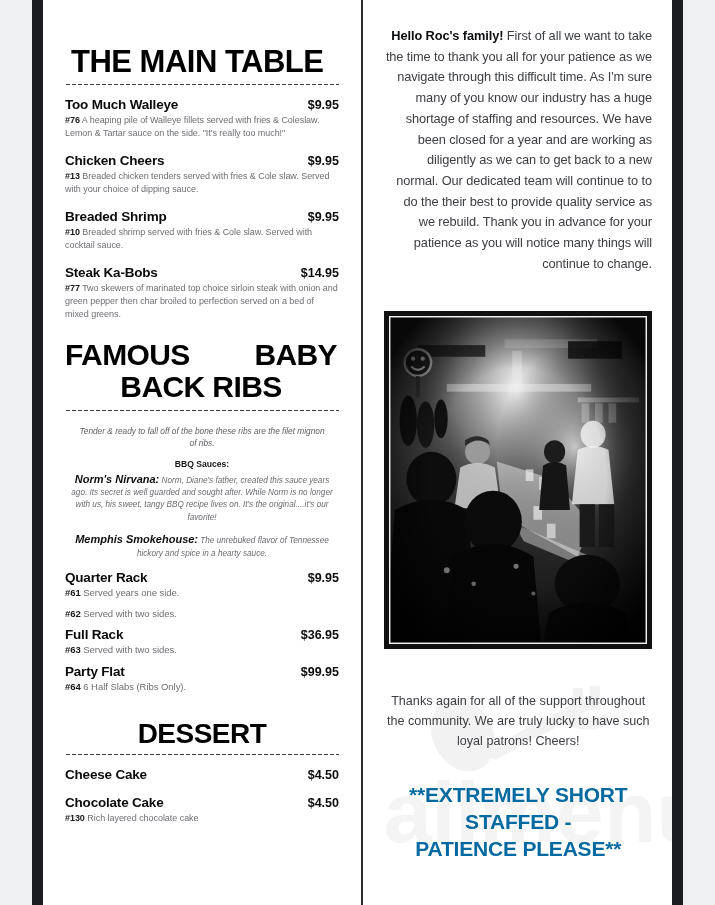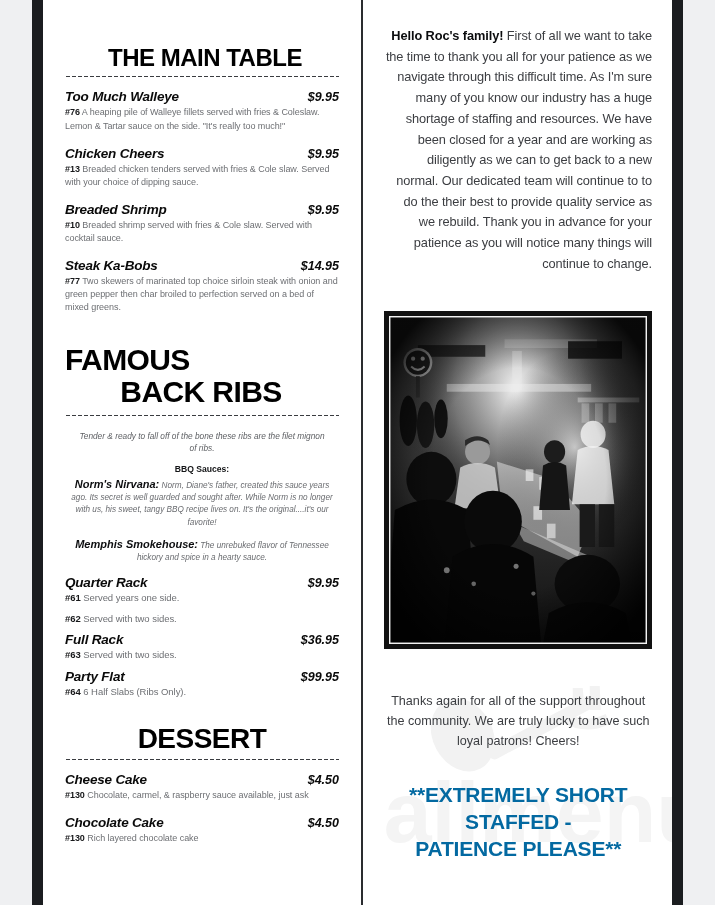--- a/index.html
+++ b/index.html
@@ -57,22 +57,22 @@
   }
 
   
   .sect-head {
     font-weight: bold;
     color: #000;
     letter-spacing: -0.5px;
     line-height: 1.02;
   }
   .sect-head.main-table {
-    font-size: 24px;
-    text-align: center;
+    font-size: 31px;
+    text-align: left;
     padding-left: 6px;
   }
   .sect-head.dessert {
     font-size: 28px;
     text-align: center;
   }
   .ribs-head {
     font-weight: bold;
     color: #000;
     font-size: 30px;
@@ -98,21 +98,20 @@
     background-repeat: repeat-x;
     background-position: 0 center;
   }
 
   
   .item { margin-bottom: 13px; }
   .item-row {
     display: flex;
     justify-content: space-between;
     align-items: baseline;
-    font-style: italic;
   }
   .item-name {
     font-size: 13.5px;
     font-weight: bold;
     color: #0a0a0a;
     letter-spacing: -0.2px;
   }
   .item-price {
     font-size: 12.5px;
     font-weight: bold;
@@ -288,24 +287,25 @@
             <span class="item-name">Steak Ka-Bobs</span>
             <span class="item-price">$14.95</span>
           </div>
           <div class="item-desc">
             <span class="item-num">#77</span>
             <span>Two skewers of marinated top choice sirloin steak with onion and green pepper  then char broiled to perfection served on a bed of mixed greens.</span>
           </div>
         </div>
       </div>
 
-      <div style="margin-top:30px;">
+      <div style="margin-top:18px;">
         <div class="ribs-head">
           <div class="r1">
             <span>FAMOUS</span>
+            <span>BABY</span>
           </div>
           <div class="r2">BACK RIBS</div>
         </div>
         <div class="dotrule"></div>
 
         <div class="ribs-intro">Tender &amp; ready to fall off of the bone these ribs are the filet mignon of ribs.</div>
 
         <div class="sauces-title">BBQ Sauces:</div>
 
         <div class="sauce">
@@ -362,24 +362,20 @@
       </div>
 
       <div style="margin-top:26px;">
         <div class="sect-head dessert">DESSERT</div>
         <div class="dotrule"></div>
 
         <div class="item">
           <div class="item-row">
             <span class="item-name">Cheese Cake</span>
             <span class="item-price">$4.50</span>
-          </div>
-          <div class="item-desc">
-            <span class="item-num">#130</span>
-            <span>Chocolate, carmel, &amp; raspberry sauce available, just ask</span>
           </div>
         </div>
 
         <div class="item">
           <div class="item-row">
             <span class="item-name">Chocolate Cake</span>
             <span class="item-price">$4.50</span>
           </div>
           <div class="item-desc">
             <span class="item-num">#130</span>

